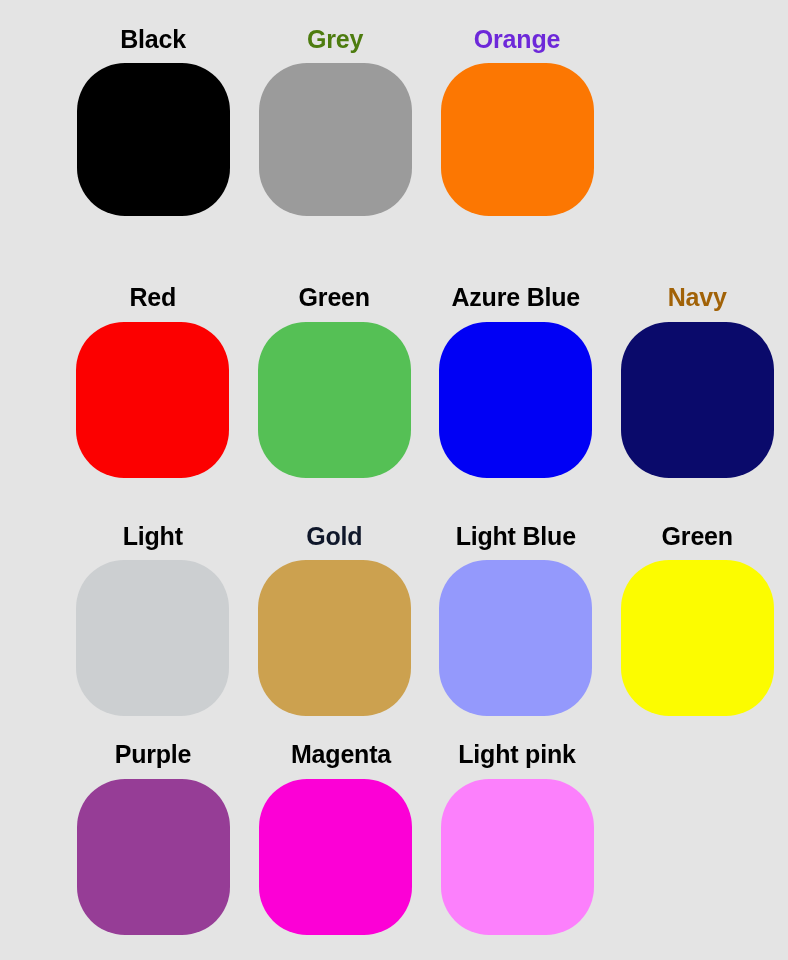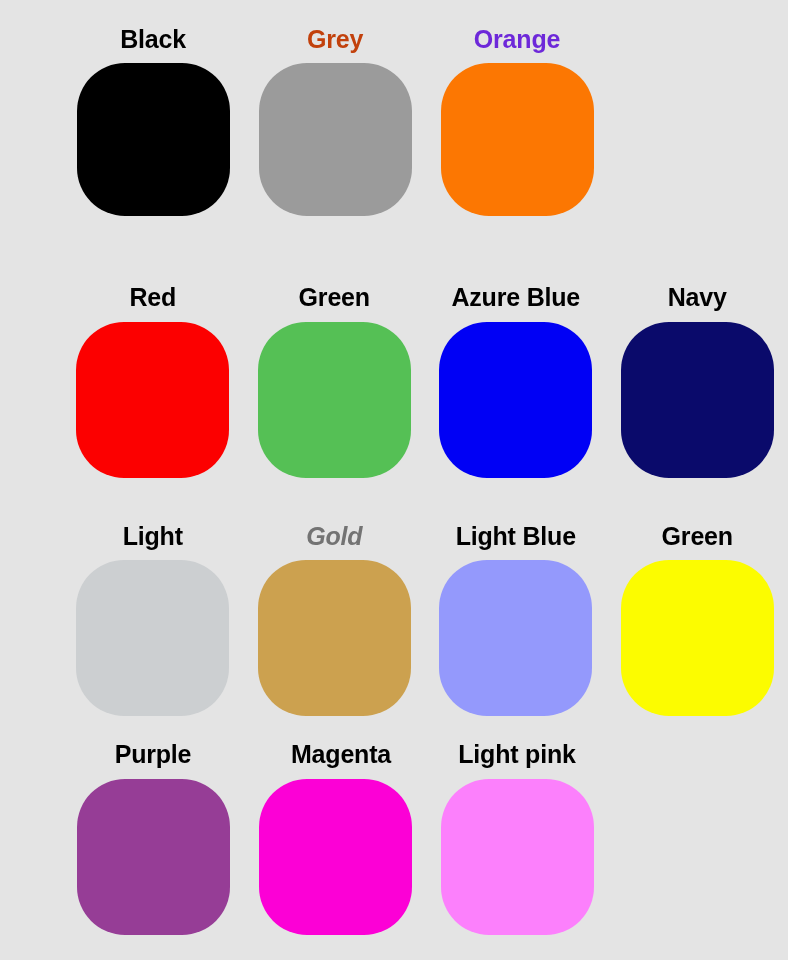--- a/index.html
+++ b/index.html
@@ -70,21 +70,21 @@
 </head>
 <body>
 
 <div class="palette" style="background: rgb(228, 228, 228);">
     <div class="swatch-row row-0">
       <div class="swatch-cell">
         <div class="swatch-label" style="color: rgb(0, 0, 0);">Black</div>
         <div class="swatch-chip" style="background: rgb(0, 0, 0);"></div>
       </div>
       <div class="swatch-cell">
-        <div class="swatch-label" style="color: #c2410c;">Grey</div>
+        <div class="swatch-label" style="color: #4d7c0f;">Grey</div>
         <div class="swatch-chip" style="background: rgb(155, 155, 155);"></div>
       </div>
       <div class="swatch-cell">
         <div class="swatch-label" style="color: #6d28d9;">Orange</div>
         <div class="swatch-chip" style="background: rgb(252, 119, 2);"></div>
       </div>
     </div>
     <div class="swatch-row row-1">
       <div class="swatch-cell">
         <div class="swatch-label" style="color: rgb(0, 0, 0);">Red</div>
@@ -92,31 +92,31 @@
       </div>
       <div class="swatch-cell">
         <div class="swatch-label" style="color: rgb(0, 0, 0);">Green</div>
         <div class="swatch-chip" style="background: rgb(85, 192, 85);"></div>
       </div>
       <div class="swatch-cell">
         <div class="swatch-label" style="color: rgb(0, 0, 0);">Azure Blue</div>
         <div class="swatch-chip" style="background: rgb(0, 0, 245);"></div>
       </div>
       <div class="swatch-cell">
-        <div class="swatch-label" style="color: #000000;">Navy</div>
+        <div class="swatch-label" style="color: #a16207;">Navy</div>
         <div class="swatch-chip" style="background: rgb(10, 10, 107);"></div>
       </div>
     </div>
     <div class="swatch-row row-2">
       <div class="swatch-cell">
         <div class="swatch-label" style="color: rgb(0, 0, 0);">Light</div>
         <div class="swatch-chip" style="background: rgb(204, 207, 209);"></div>
       </div>
       <div class="swatch-cell">
-        <div class="swatch-label" style="color: #737373; font-style: italic;">Gold</div>
+        <div class="swatch-label" style="color: #0f172a;">Gold</div>
         <div class="swatch-chip" style="background: rgb(204, 161, 79);"></div>
       </div>
       <div class="swatch-cell">
         <div class="swatch-label" style="color: rgb(0, 0, 0);">Light Blue</div>
         <div class="swatch-chip" style="background: rgb(148, 153, 252);"></div>
       </div>
       <div class="swatch-cell">
         <div class="swatch-label" style="color: rgb(0, 0, 0);">Green</div>
         <div class="swatch-chip" style="background: rgb(252, 252, 0);"></div>
       </div>

